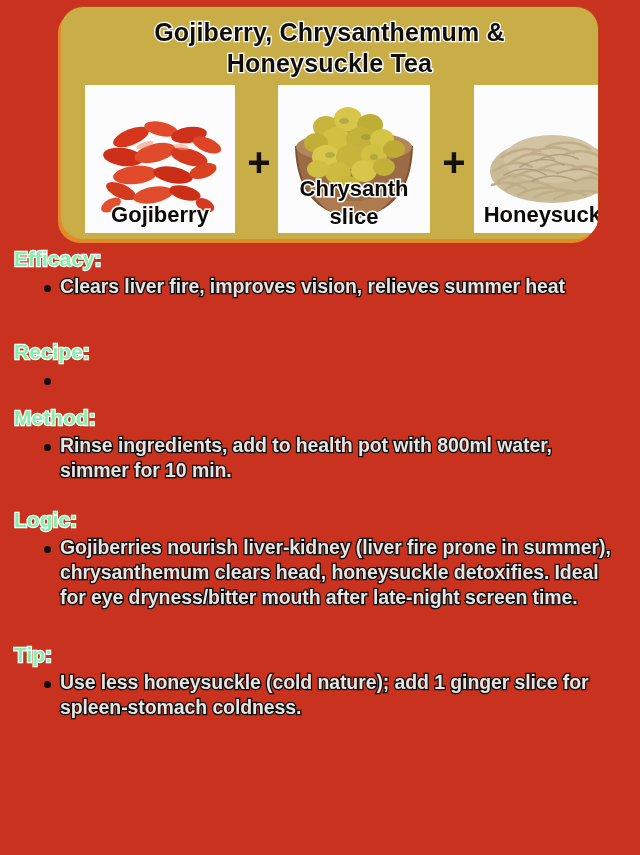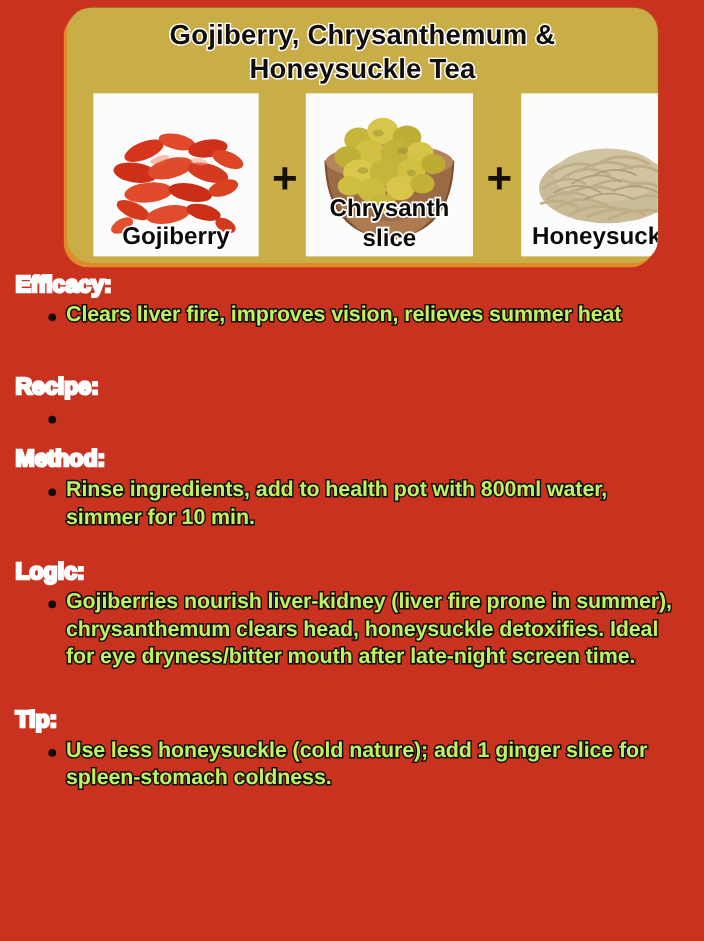--- a/index.html
+++ b/index.html
@@ -116,21 +116,21 @@
     width: 640px;
   }
 
   .section { margin-bottom: 20px; }
 
   .section-heading {
     margin: 0 0 2px 14px;
     font-size: 21px;
     line-height: 26px;
     font-weight: bold;
-    color: #ffffff;
+    color: #86efac;
     -webkit-text-stroke: 2.4px #ffffff;
     paint-order: stroke fill;
   }
 
   .bullet-row {
     position: relative;
     margin: 0 16px 0 44px;
     padding-left: 16px;
   }
 
@@ -141,21 +141,21 @@
     width: 7px;
     height: 7px;
     border-radius: 50%;
     background: #100c09;
   }
 
   .bullet-text {
     font-size: 19.5px;
     line-height: 25px;
     font-weight: bold;
-    color: #bef264;
+    color: #e5e5e5;
     -webkit-text-stroke: 2.6px #100c09;
     paint-order: stroke fill;
     letter-spacing: -.1px;
   }
 
   .sec-efficacy  { margin-top: 2px; }
   .sec-recipe    { margin-top: 40px; }
   .sec-method    { margin-top: 40px; }
   .sec-logic     { margin-top: 24px; }
   .sec-tip       { margin-top: 32px; }

